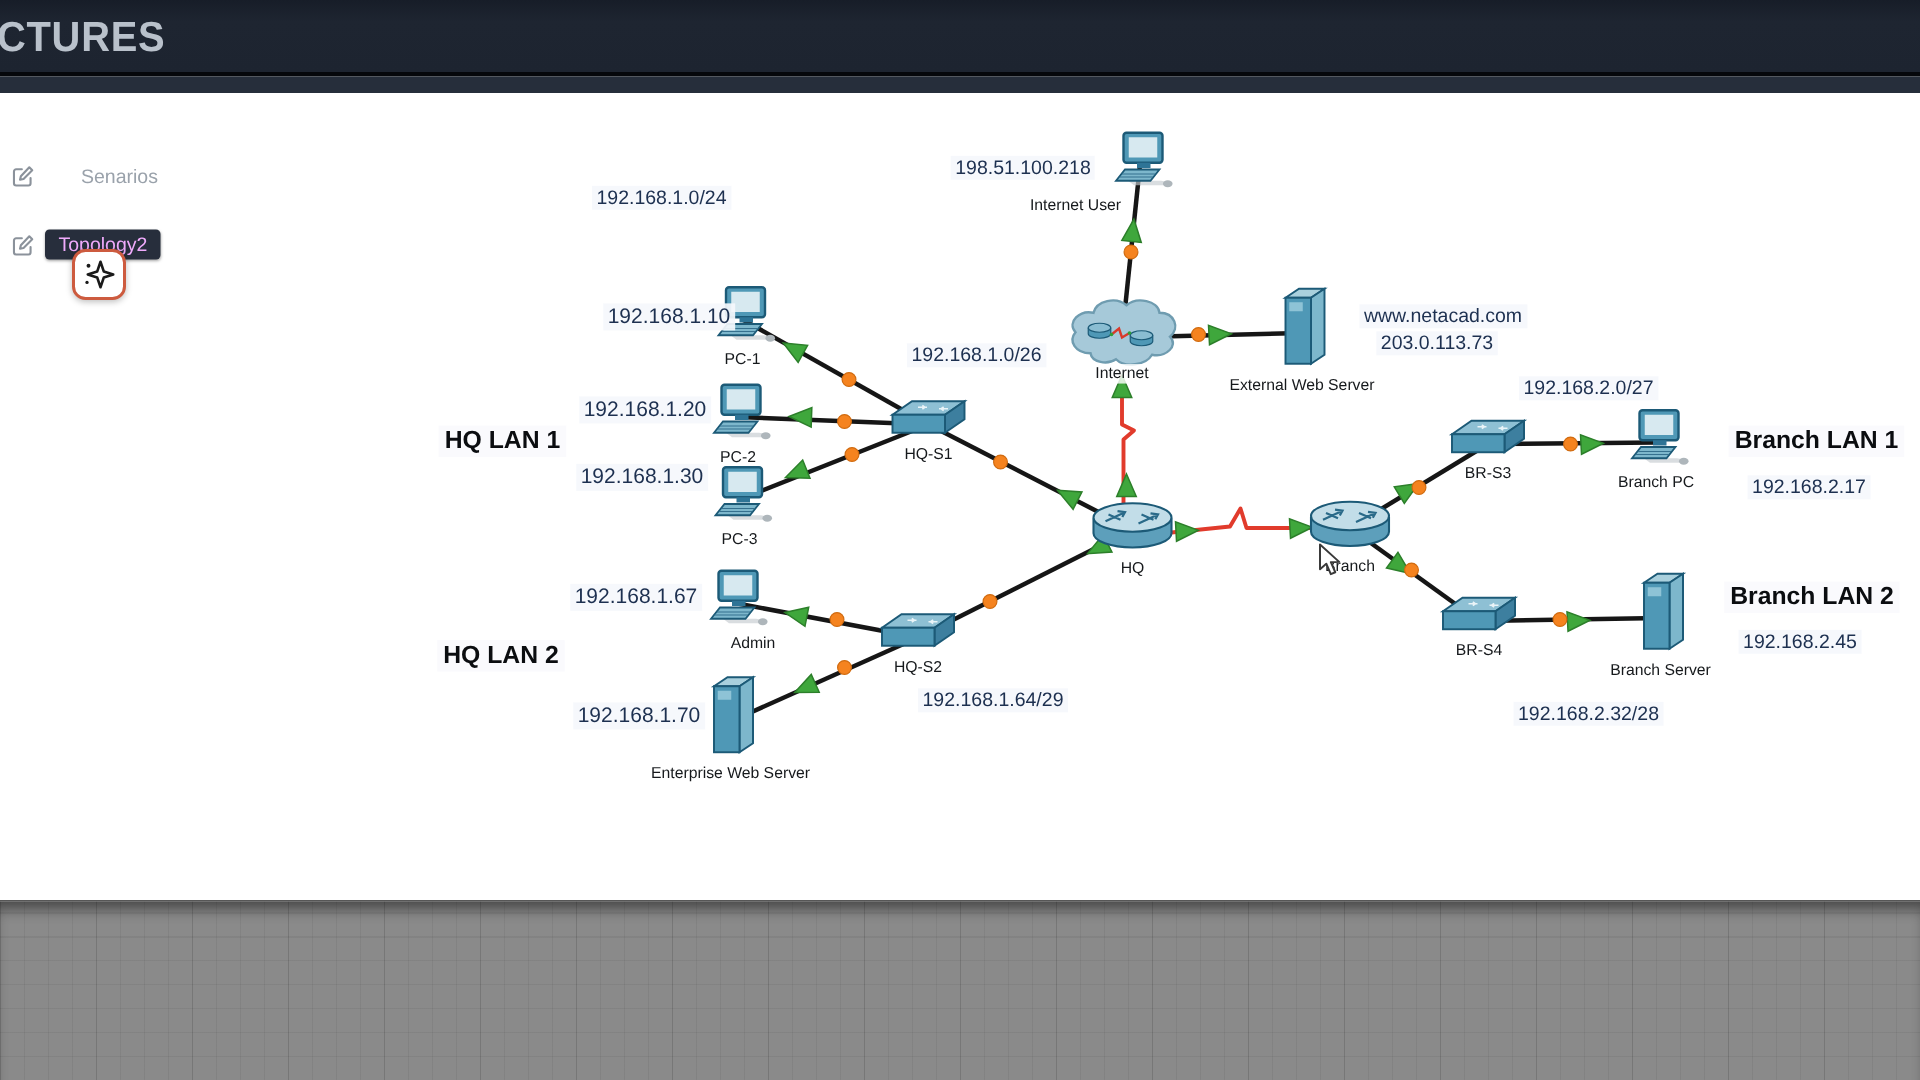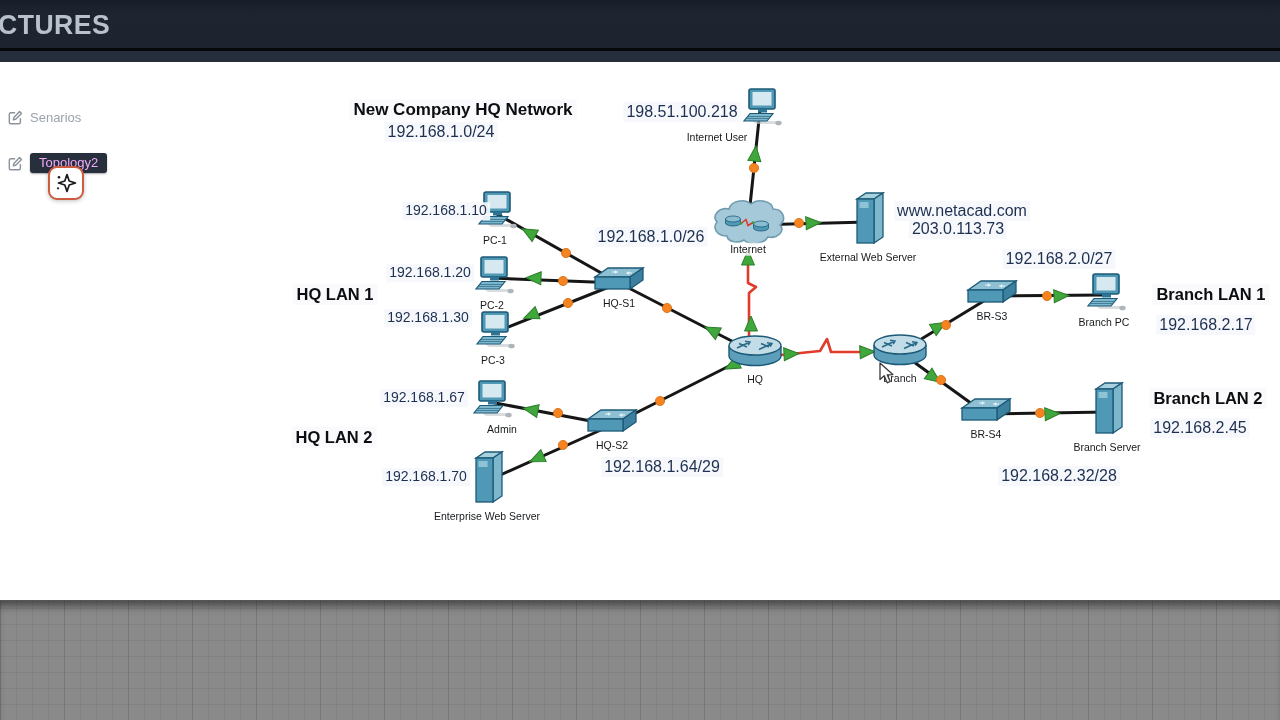--- a/index.html
+++ b/index.html
@@ -20,21 +20,21 @@
   }
   .header-strip{
     position:absolute;top:51px;left:0;width:1280px;height:11px;
     background:#262e3b;z-index:6;
   }
   
   .sidebar{position:absolute;left:0;top:100px;width:130px;z-index:7;}
   .side-item{position:absolute;display:flex;align-items:center;gap:7px;cursor:pointer;}
   .side-item.senarios{left:8px;top:10px;}
   .side-item.topology{left:8px;top:53px;}
-  .side-label{font-size:13px;color:#9aa2ab;}
+  .side-label{font-size:13px;color:#9aa2ab;margin-left:24px;}
   .side-badge{
     font-size:13px;color:#f0abfc;background:#272e3c;border-radius:3px;
     padding:2px 9px 3px 9px;box-shadow:0 1px 2px rgba(0,0,0,.35);
   }
   .edit-icon{display:inline-flex;width:15px;height:15px;}
   .ai-button{
     position:absolute;left:48px;top:66px;width:36px;height:34px;
     background:#ffffff;border:2px solid #cd5b3f;border-radius:9px;
     display:flex;align-items:center;justify-content:center;padding:0;
     box-shadow:0 1px 4px rgba(0,0,0,.25);cursor:pointer;
@@ -46,21 +46,21 @@
   .device{position:absolute;transform:translate(-50%,-50%);pointer-events:auto;}
   .dev-label{
     position:absolute;transform:translate(-50%,-50%);white-space:nowrap;
     font-size:10.5px;color:#16191c;background:rgba(255,255,255,.82);
     padding:0 2px;line-height:1.2;
   }
   .lbl{position:absolute;transform:translate(-50%,-50%);white-space:nowrap;line-height:1.25;}
   .lbl-title{font-size:17px;font-weight:bold;color:#0b0d10;background:rgba(250,250,253,.95);padding:0 4px;}
   .lbl-region{font-size:16.5px;font-weight:bold;color:#0b0d10;background:rgba(250,250,253,.95);padding:0 4px;}
   .lbl-ip{font-size:14px;color:#1d3050;background:rgba(245,247,252,.92);padding:0 3px;}
-  .lbl-ip-lg{font-size:16px;color:#1d3050;background:rgba(245,247,252,.92);padding:0 3px;}
+  .lbl-ip-lg{font-size:13px;color:#1d3050;background:rgba(245,247,252,.92);padding:0 3px;}
   
   .bottom-area{
     position:absolute;left:0;top:600px;width:1280px;height:120px;z-index:4;
     background:
       repeating-linear-gradient(0deg, rgba(0,0,0,0.055) 0 1px, transparent 1px 16px),
       repeating-linear-gradient(90deg, rgba(0,0,0,0.055) 0 1px, transparent 1px 16px),
       repeating-linear-gradient(90deg, rgba(0,0,0,0.09) 0 1px, transparent 1px 64px),
       #8a8a8a;
     border-top:1px solid #565656;
     box-shadow:inset 0 9px 9px -4px rgba(0,0,0,.48);
@@ -252,21 +252,20 @@
           <ellipse cx="42.5" cy="36" rx="3.2" ry="2.3" fill="#aeb6bb"></ellipse>
         </svg></div>
       <div class="dev-label" style="left: 1104px; top: 322px;">Branch PC</div>
       <div class="device" style="left: 1107px; top: 412px;"><svg width="40" height="58" viewBox="0 0 40 58">
           <path d="M9 8 L18 2 L35 2 L26 8 Z" fill="#a9d0dd" stroke="#1c5a77" stroke-width="1.3"></path>
           <path d="M26 8 L35 2 L35 46 L26 52 Z" fill="#7db7cc" stroke="#1c5a77" stroke-width="1.3"></path>
           <rect x="9" y="8" width="17" height="44" fill="#4f98b6" stroke="#1c5a77" stroke-width="1.3"></rect>
           <rect x="11.5" y="11" width="9" height="6" fill="#8ec3d6"></rect>
         </svg></div>
       <div class="dev-label" style="left: 1107px; top: 447px;">Branch Server</div>
-      <div class="lbl lbl-title" style="left: 463px; top: 110px;">New Company HQ Network</div>
       <div class="lbl lbl-ip-lg" style="left: 441px; top: 132px;">192.168.1.0/24</div>
       <div class="lbl lbl-ip-lg" style="left: 682px; top: 112px;">198.51.100.218</div>
       <div class="lbl lbl-ip" style="left: 429px; top: 211px; margin-left: 17px;">192.168.1.10</div>
       <div class="lbl lbl-region" style="left: 335px; top: 274px; margin-top: 20px;">HQ LAN 1</div>
       <div class="lbl lbl-ip" style="left: 430px; top: 273px;">192.168.1.20</div>
       <div class="lbl lbl-ip" style="left: 428px; top: 318px;">192.168.1.30</div>
       <div class="lbl lbl-ip-lg" style="left: 651px; top: 237px;">192.168.1.0/26</div>
       <div class="lbl lbl-ip" style="left: 424px; top: 398px;">192.168.1.67</div>
       <div class="lbl lbl-region" style="left: 334px; top: 437px;">HQ LAN 2</div>
       <div class="lbl lbl-ip" style="left: 426px; top: 477px;">192.168.1.70</div>

